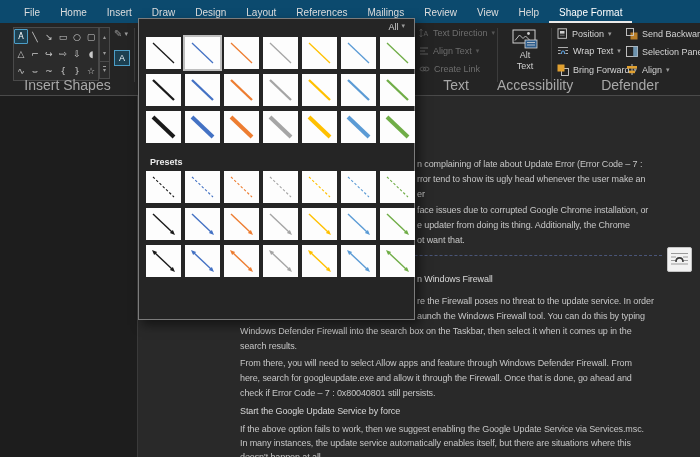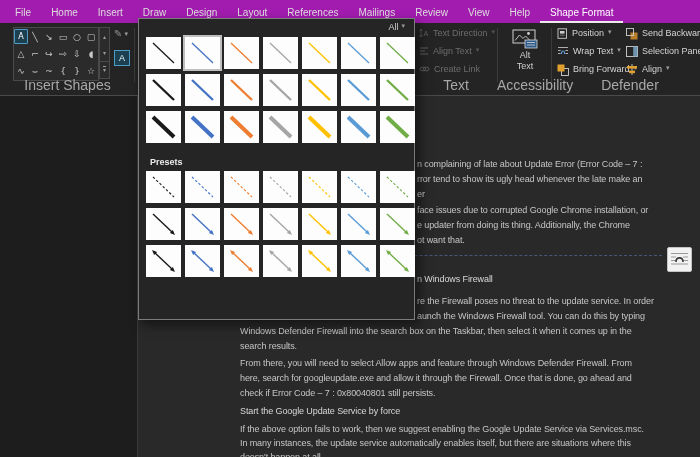--- a/index.html
+++ b/index.html
@@ -3,22 +3,22 @@
 <meta charset="utf-8">
 <style>
   html,body{margin:0;padding:0}
   body{
     width:700px;height:457px;position:relative;overflow:hidden;
     background:#1f1f1f;color:#d6d6d6;
     font-family:"Liberation Sans","DejaVu Sans",sans-serif;
     -webkit-font-smoothing:antialiased;
   }
   
-  .menu-bar{position:absolute;top:0;left:0;right:0;height:23px;background:#a21caf;
-    display:flex;align-items:flex-end;padding-left:5px;z-index:3}
+  .menu-bar{position:absolute;top:0;left:0;right:0;height:23px;background:#0c4a6e;
+    display:flex;align-items:flex-end;padding-left:14px;z-index:3}
   .menu-tab{padding:4px 10px 5px;font-size:10px;color:#dedede;white-space:nowrap}
   .menu-tab.active{color:#ffffff;padding-bottom:3px;border-bottom:2px solid #eaeaea}
   
   .ribbon{position:absolute;top:23px;left:0;right:0;height:72px;background:#242424;
     border-bottom:1px solid #4a4a4a;z-index:3}
   .group-label{position:absolute;bottom:2px;font-size:14px;color:#a8a8a8;text-align:center}
   .vsep{position:absolute;top:5px;bottom:13px;width:1px;background:#3c3c3c}
   
   .shape-gallery{position:absolute;left:13px;top:4px;width:84px;height:52px;background:#2b2b2b;
     border:1px solid #4a4a4a;display:grid;grid-template-columns:repeat(6,1fr);align-items:center}
@@ -28,21 +28,21 @@
   .gal-scroll{position:absolute;left:99px;top:4px;width:11px;height:52px;display:flex;flex-direction:column;
     background:#2b2b2b;border:1px solid #4a4a4a;box-sizing:border-box}
   .gal-btn{flex:1;display:flex;align-items:center;justify-content:center;font-size:6px;color:#9a9a9a}
   .gal-btn.up::after{content:"▴"} .gal-btn.down::after{content:"▾"}
   .gal-btn.more{border-top:1px solid #4a4a4a}
   .gal-btn.more::after{content:"▾";border-top:1px solid #9a9a9a;line-height:6px}
   .edit-shape{position:absolute;left:114px;top:5px;font-size:10px;color:#8f8f8f;display:flex;gap:2px;align-items:center}
   .draw-textbox{position:absolute;left:114px;top:27px;width:14px;height:14px;background:#1d4051;
     border:1px solid #4c9dc6;color:#eaf4fa;font-size:9px;display:flex;align-items:center;justify-content:center}
   
-  .rb-item{position:absolute;display:flex;align-items:flex-start;gap:4px;font-size:9px;white-space:nowrap}
+  .rb-item{position:absolute;display:flex;align-items:center;gap:4px;font-size:9px;white-space:nowrap}
   .rb-item .lbl{color:#d4d4d4}
   .rb-item.disabled .lbl{color:#6d6d6d}
   .caret{font-size:7px;color:#9a9a9a}
   .caret::after{content:"▾"}
   .rb-item.disabled .caret{color:#565656}
   .alt-btn{position:absolute;left:503px;top:3px;width:44px;height:58px;display:flex;flex-direction:column;
     align-items:center;justify-content:flex-start;gap:1px;font-size:9px;color:#d0d0d0;padding-top:3px;box-sizing:border-box}
   .alt-btn .lbl{line-height:10px}
   
   .doc-area{position:absolute;top:96px;left:0;right:0;bottom:0;background:#292929;z-index:1}
@@ -210,21 +210,21 @@
     <span class="caret"></span>
   </div>
   <div class="group-label" style="left:560px;width:140px">Defender</div>
 </div>
 
 <div class="doc-area">
   <div class="doc-left"></div>
 </div>
 <div class="doc-text">
     <div class="doc-line" style="left: 417px; top: 159px;">n complaining of late about Update Error (Error Code – 7 :</div>
-    <div class="doc-line" style="left: 417px; top: 174px;">rror tend to show its ugly head whenever the late make an</div>
+    <div class="doc-line" style="left: 417px; top: 174px;">rror tend to show its ugly head whenever the user make an</div>
     <div class="doc-line" style="left: 417px; top: 189px;">er</div>
     <div class="doc-line" style="left: 417px; top: 205px;">face issues due to corrupted Google Chrome installation, or</div>
     <div class="doc-line" style="left: 417px; top: 220px;">e updater from doing its thing. Additionally, the Chrome</div>
     <div class="doc-line" style="left: 417px; top: 235px;">ot want that.</div>
     <div class="doc-line doc-heading" style="left: 417px; top: 274px;">n Windows Firewall</div>
     <div class="doc-line" style="left: 417px; top: 296px;">re the Firewall poses no threat to the update service. In order</div>
     <div class="doc-line" style="left: 417px; top: 311px;">aunch the Windows Firewall tool. You can do this by typing</div>
     <div class="doc-line" style="left: 240px; top: 326px;">Windows Defender Firewall into the search box on the Taskbar, then select it when it comes up in the</div>
     <div class="doc-line" style="left: 240px; top: 341px;">search results.</div>
     <div class="doc-line" style="left: 240px; top: 358px;">From there, you will need to select Allow apps and feature through Windows Defender Firewall. From</div>

